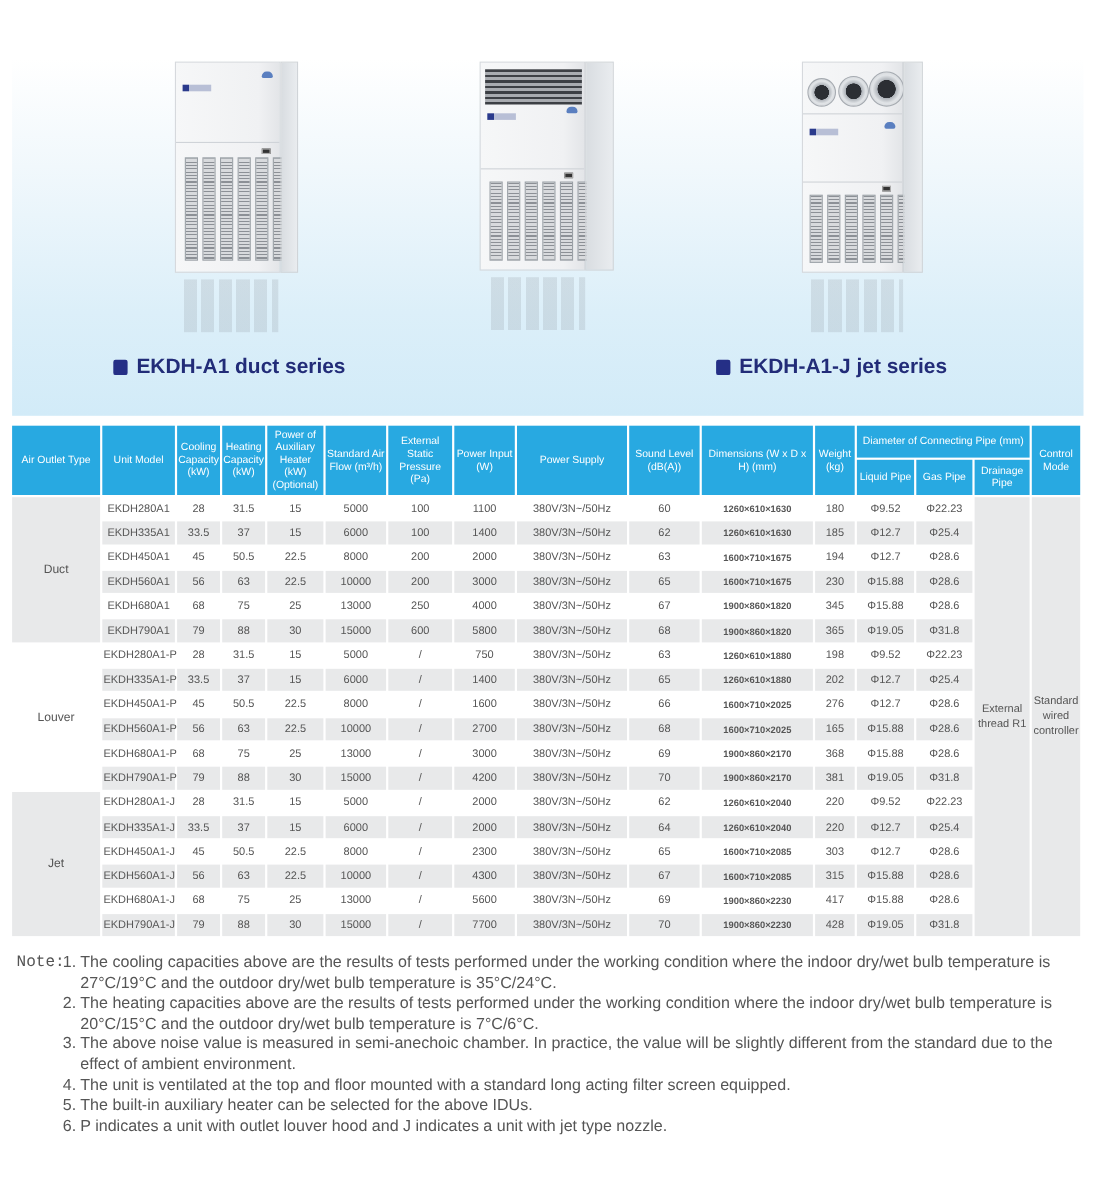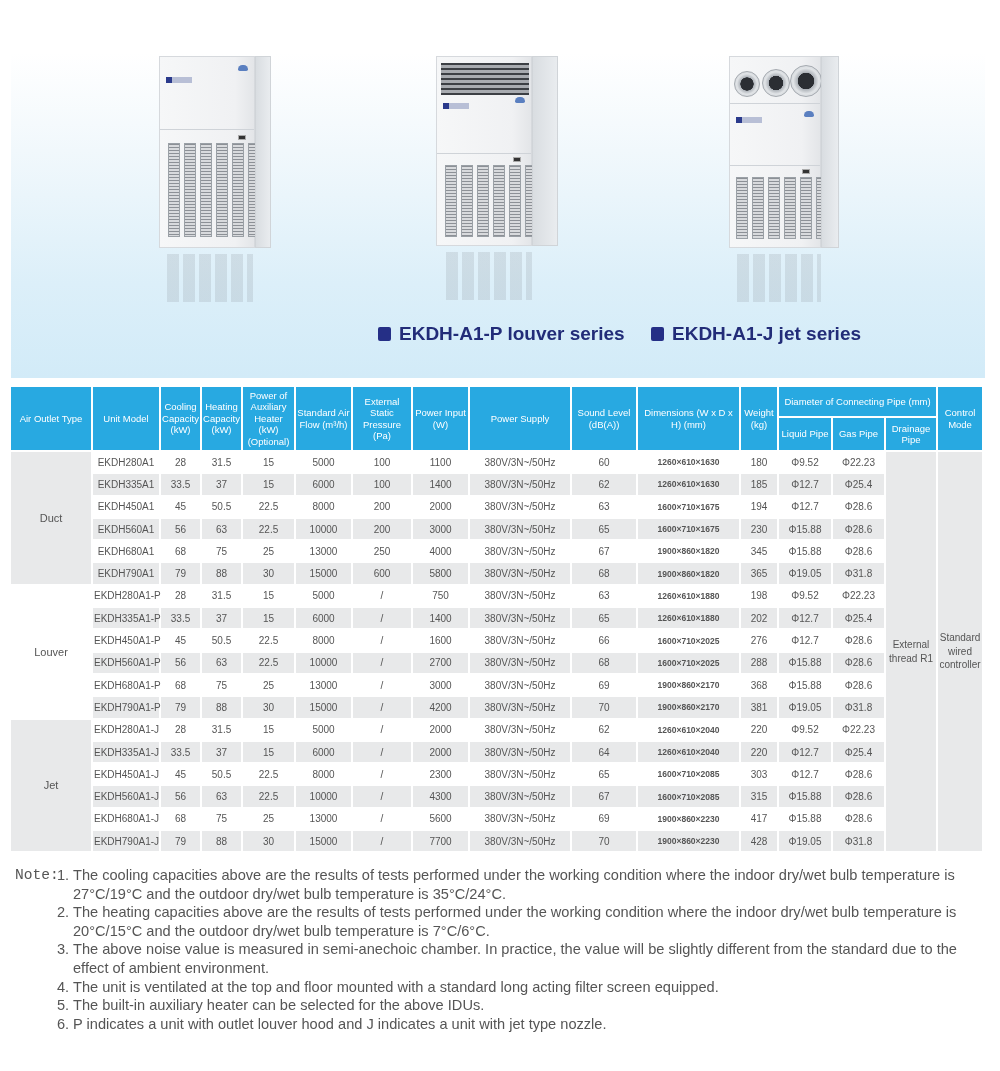--- a/index.html
+++ b/index.html
@@ -135,23 +135,23 @@
           <div class="grille" style="height:62px"></div>
         <div class="grille" style="height:62px"></div>
           <div class="grille" style="height:62px"></div>
       </div>
     </div>
     <div class="unit-side" style="left:100px;top:4px;width:18px;height:192px;"></div>
     <div class="reflection" style="left:16px;top:202px;width:84px;height:48px;"></div>
   </div>
 
   <div class="series-labels">
-    <div class="series-label" style="left:367px;">
+    <div class="series-label" style="left:92px;">
       <span class="series-square"></span>
-      <span>EKDH-A1-P louver series</span>
+      <span>EKDH-A1 duct series</span>
     </div>
     <div class="series-label" style="left:640px;">
       <span class="series-square"></span>
       <span>EKDH-A1-J jet series</span>
     </div>
   </div>
 </div>
 
 <table class="spec-table">
   <colgroup>
@@ -339,21 +339,21 @@
         <td class="d">EKDH560A1-P</td>
         <td class="d">56</td>
         <td class="d">63</td>
         <td class="d">22.5</td>
         <td class="d">10000</td>
         <td class="d">/</td>
         <td class="d">2700</td>
         <td class="d">380V/3N~/50Hz</td>
         <td class="d">68</td>
         <td class="d dim">1600×710×2025</td>
-        <td class="d">288</td>
+        <td class="d">165</td>
         <td class="d">Φ15.88</td>
         <td class="d">Φ28.6</td>
       </tr>
       <tr class="odd">
         <td class="d">EKDH680A1-P</td>
         <td class="d">68</td>
         <td class="d">75</td>
         <td class="d">25</td>
         <td class="d">13000</td>
         <td class="d">/</td>

